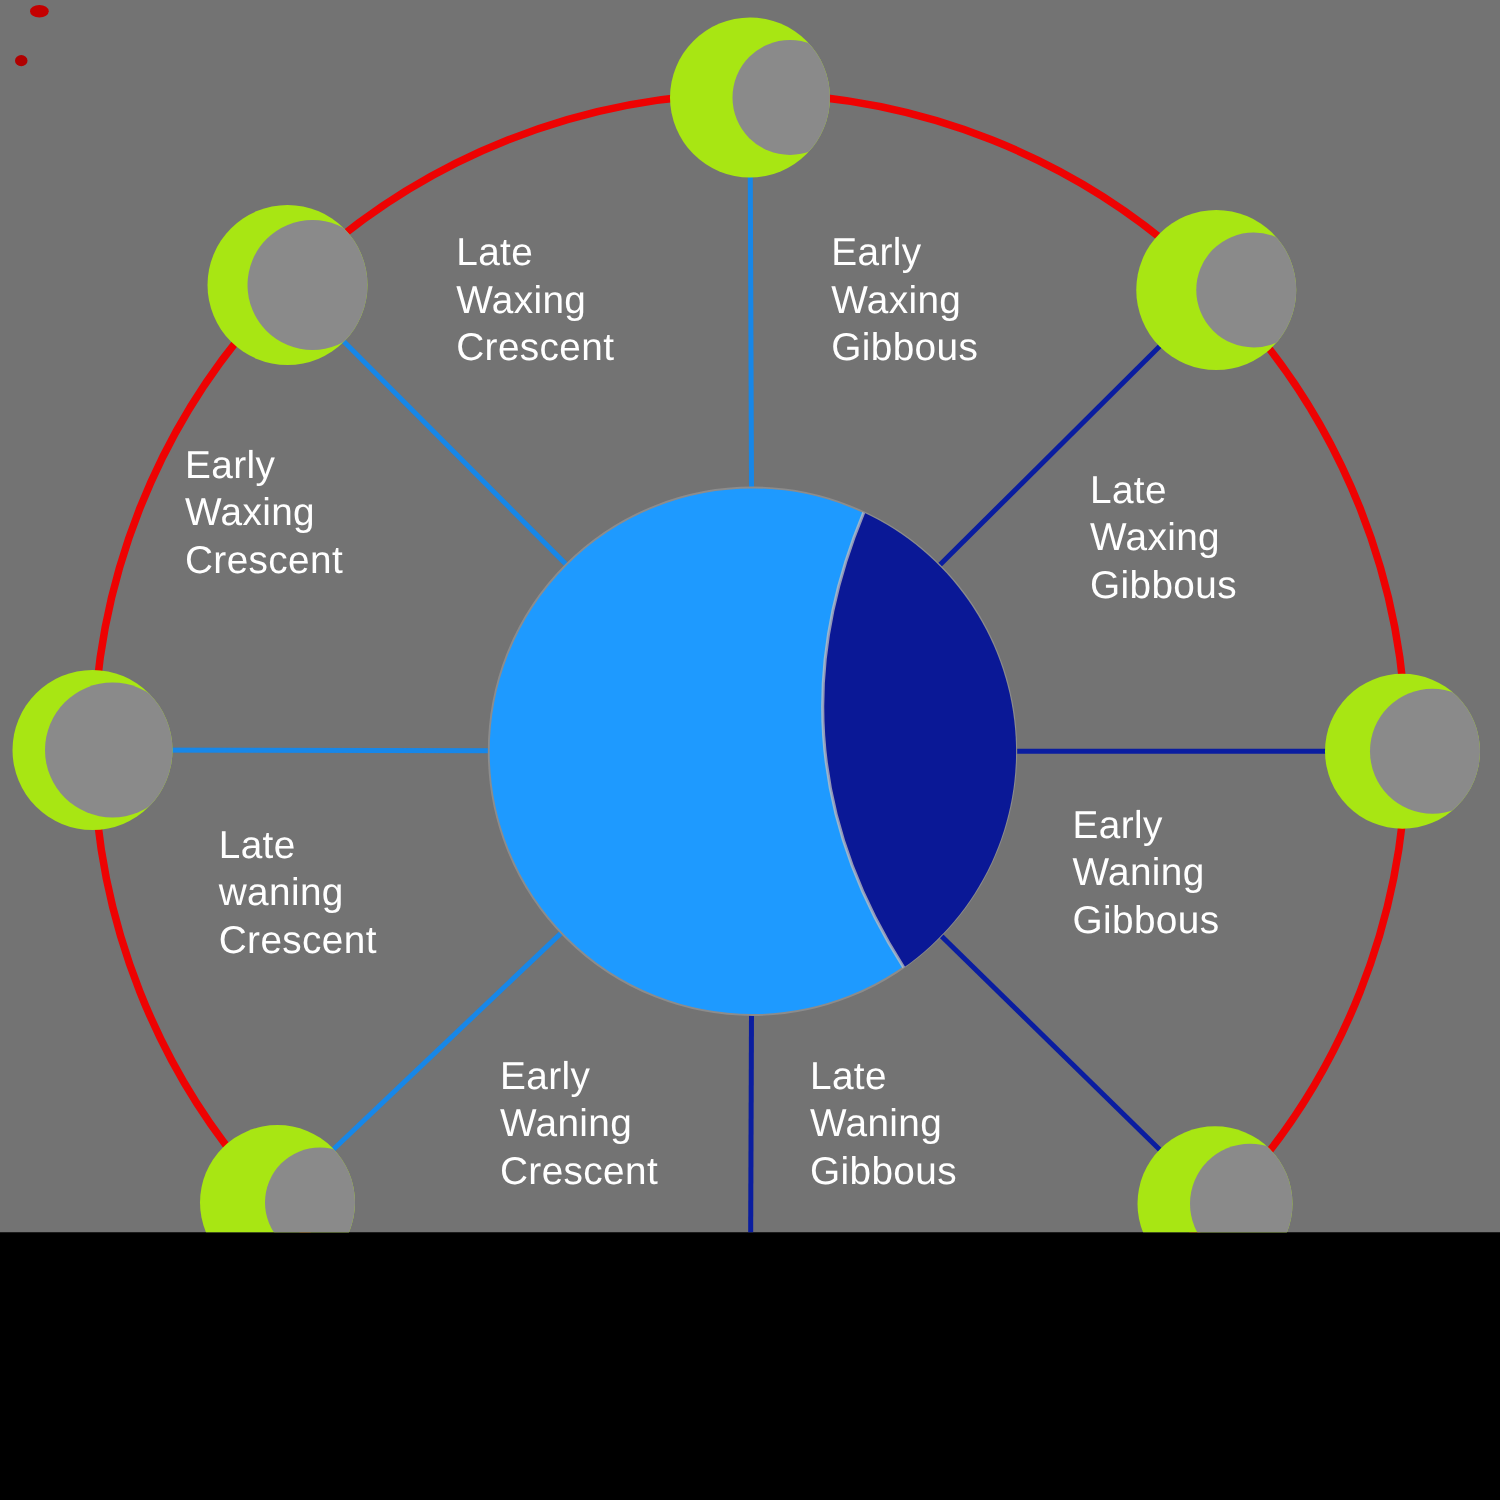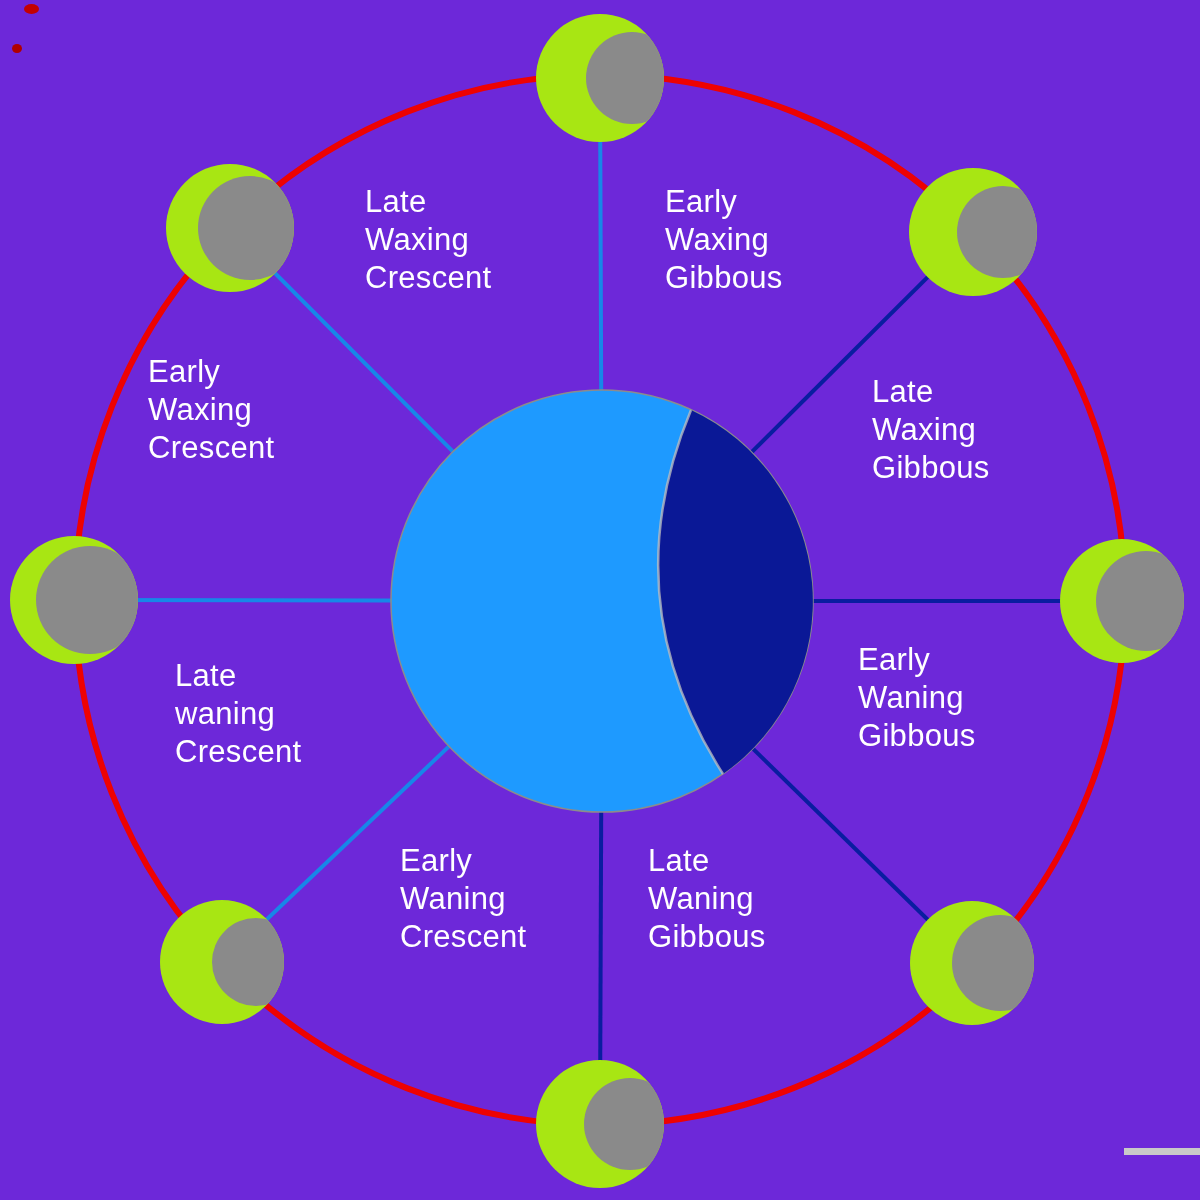--- a/index.html
+++ b/index.html
@@ -1,19 +1,19 @@
 <!DOCTYPE html>
 <html><head>
 <meta charset="utf-8">
 <style>
   html,body { margin:0; padding:0; background:#000; }
   .stage {
     position:relative;
-    width:1200px; height:1200px;
-    background:#6d28d9;
+    width:1200px; height:986px;
+    background:#737373;
     overflow:hidden;
     font-family:"Liberation Sans", sans-serif;
   }
   .stage svg { position:absolute; left:0; top:0; }
   .label {
     position:absolute;
     color:#ffffff;
     font:31px/38px "Liberation Sans", sans-serif;
     white-space:pre-line;
     letter-spacing:0.3px;

